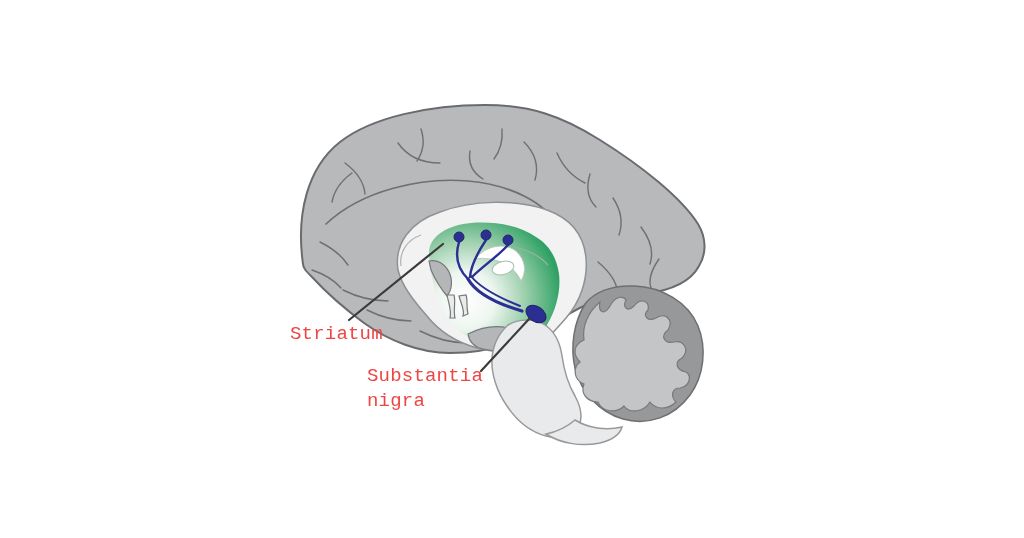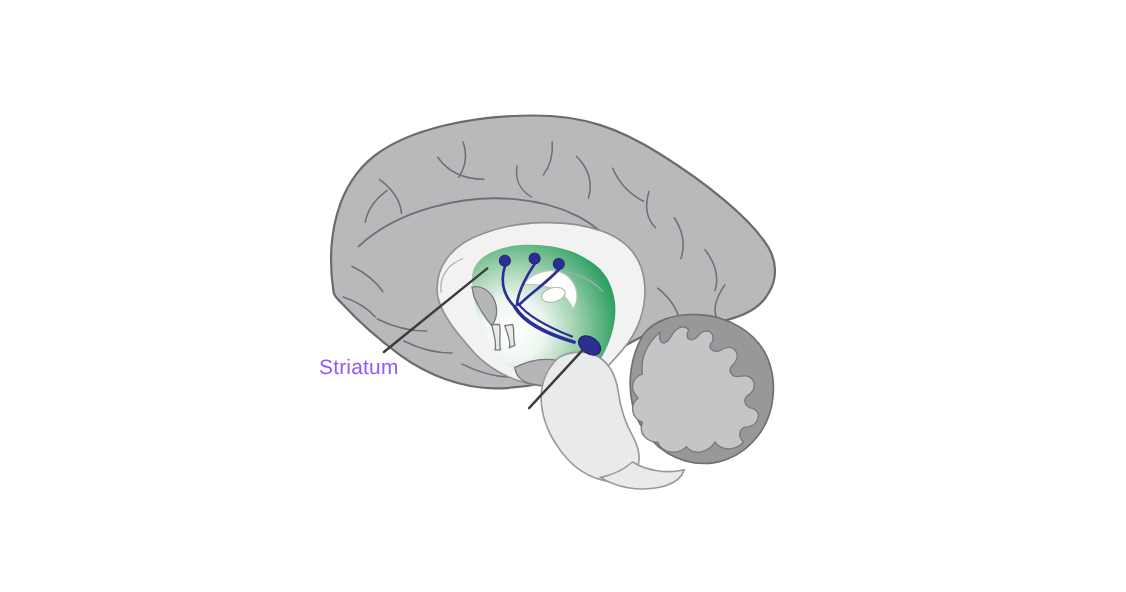--- a/index.html
+++ b/index.html
@@ -17,25 +17,26 @@
     height: 538px;
     background: #ffffff;
   }
   svg.brain {
     position: absolute;
     left: 0;
     top: 0;
   }
   .diagram-label {
     position: absolute;
-    color: #8b5cf6;
+    color: #ef4444;
     font-size: 19px;
     line-height: 1.32;
     white-space: pre-line;
     letter-spacing: 0.2px;
+    font-family: Liberation Mono, monospace;
   }
   #label-striatum { left: 290px; top: 322px; }
   #label-substantia { left: 367px; top: 364px; }
 </style>
 </head>
 <body>
 
 <div class="stage">
 
   <svg class="brain" width="1024" height="538" viewBox="0 0 1024 538">
@@ -140,14 +141,16 @@
       <ellipse cx="536" cy="314" rx="11" ry="7.5" stroke="#202464" stroke-width="1" transform="rotate(35 536 314)"></ellipse>
     </g>
 
     <g stroke="#3b3b3d" stroke-width="2.2" stroke-linecap="round">
       <line x1="349" y1="320" x2="443" y2="244"></line>
       <line x1="481" y1="371" x2="529" y2="319"></line>
     </g>
   </svg>
 
   <div class="diagram-label" id="label-striatum">Striatum</div>
+  <div class="diagram-label" id="label-substantia">Substantia
+nigra</div>
 
 </div>
 
 </body></html>

